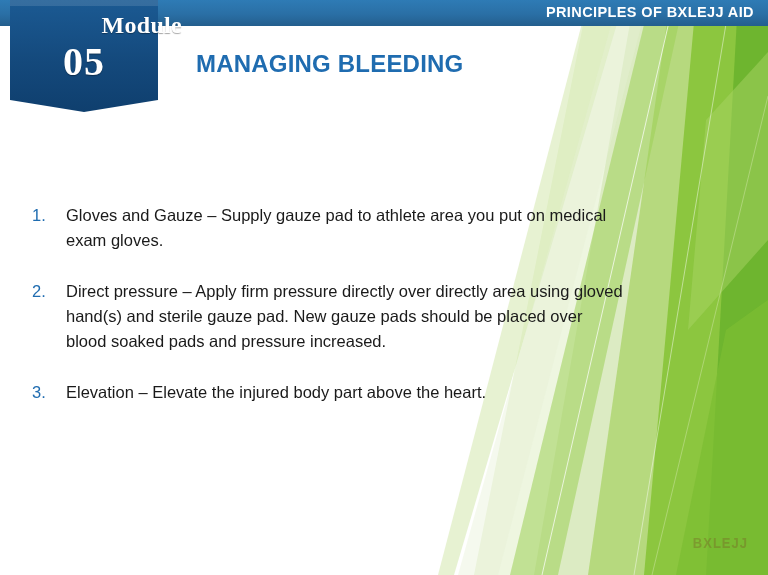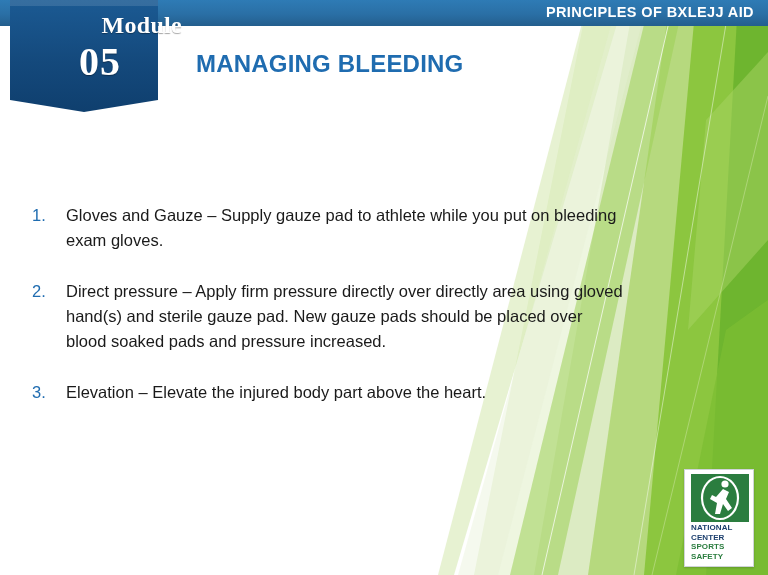--- a/index.html
+++ b/index.html
@@ -71,21 +71,21 @@
     font-family: "Liberation Serif", serif;
     font-weight: bold;
     font-size: 24px;
     letter-spacing: 0.3px;
     text-shadow: 0 1px 1px rgba(0,0,0,0.35);
     margin-left: 24px;
   }
   .module-banner .mod-num {
     position: absolute;
     top: 38px;
-    left: 16px;
+    left: 0;
     width: 148px;
     text-align: center;
     color: #ffffff;
     font-family: "Liberation Serif", serif;
     font-weight: bold;
     font-size: 40px;
     letter-spacing: 1px;
     text-shadow: 0 1px 1px rgba(0,0,0,0.35);
   }
 
@@ -229,46 +229,28 @@
     </div>
     <div class="mod-text">Module</div>
     <div class="mod-num">05</div>
   </div>
 
   <div class="slide-title">MANAGING BLEEDING</div>
 
   <div class="body-list">
     <div class="list-item">
       <div class="list-num">1.</div>
-      <div class="list-text">Gloves and Gauze – Supply gauze pad to athlete while you put on bleeding exam gloves.</div>
+      <div class="list-text">Gloves and Gauze – Supply gauze pad to athlete area you put on medical exam gloves.</div>
     </div>
     <div class="list-item">
       <div class="list-num">2.</div>
       <div class="list-text">Direct pressure – Apply firm pressure directly over directly area using gloved hand(s) and sterile gauze pad. New gauze pads should be placed over  blood soaked pads and pressure increased.</div>
     </div>
     <div class="list-item">
       <div class="list-num">3.</div>
       <div class="list-text">Elevation – Elevate the injured body part above the heart.</div>
     </div>
   </div>
 
   <div class="ghost-text">BXLEJJ</div>
 
-  <div class="logo-box">
-    <div class="logo-inner">
-      <div class="logo-mark">
-        <svg width="58" height="48" viewBox="0 0 58 48" xmlns="http://www.w3.org/2000/svg">
-          <rect x="0" y="0" width="58" height="48" fill="#2b7d3f"></rect>
-          <ellipse cx="29" cy="24" rx="18" ry="21" fill="none" stroke="#ffffff" stroke-width="2.2"></ellipse>
-          <circle cx="34" cy="10" r="3.6" fill="#ffffff"></circle>
-          <path d="M32 15 L25 23 L21 21 L19 25 L26 29 L24 40 L29 40 L32 30 L37 37 L41 34 L35 25 L38 18 Z" fill="#ffffff"></path>
-        </svg>
-      </div>
-      <div class="logo-words">
-        <div>NATIONAL</div>
-        <div>CENTER</div>
-        <div class="green">SPORTS</div>
-        <div class="green">SAFETY</div>
-      </div>
-    </div>
-  </div>
 
 </div>
 
 </body></html>

